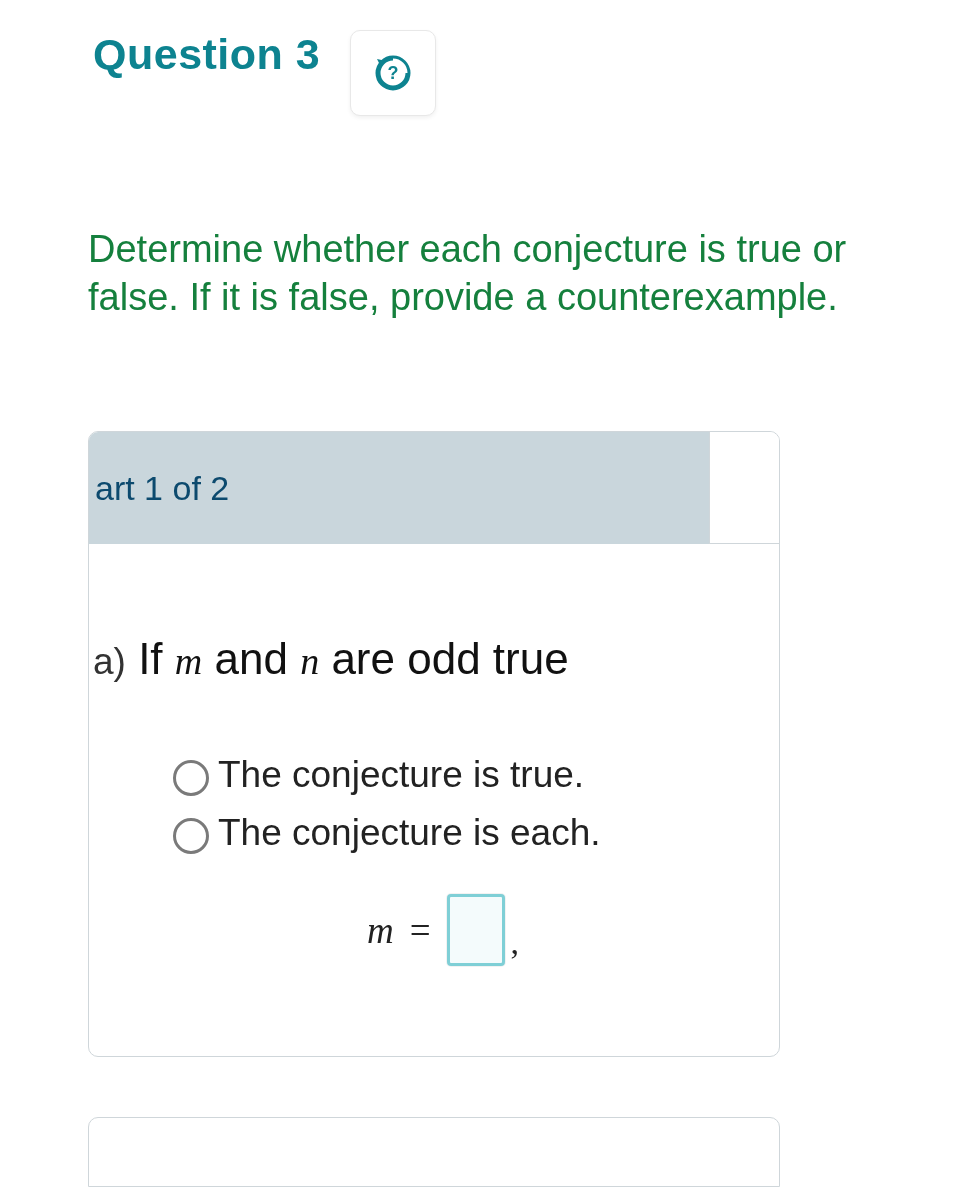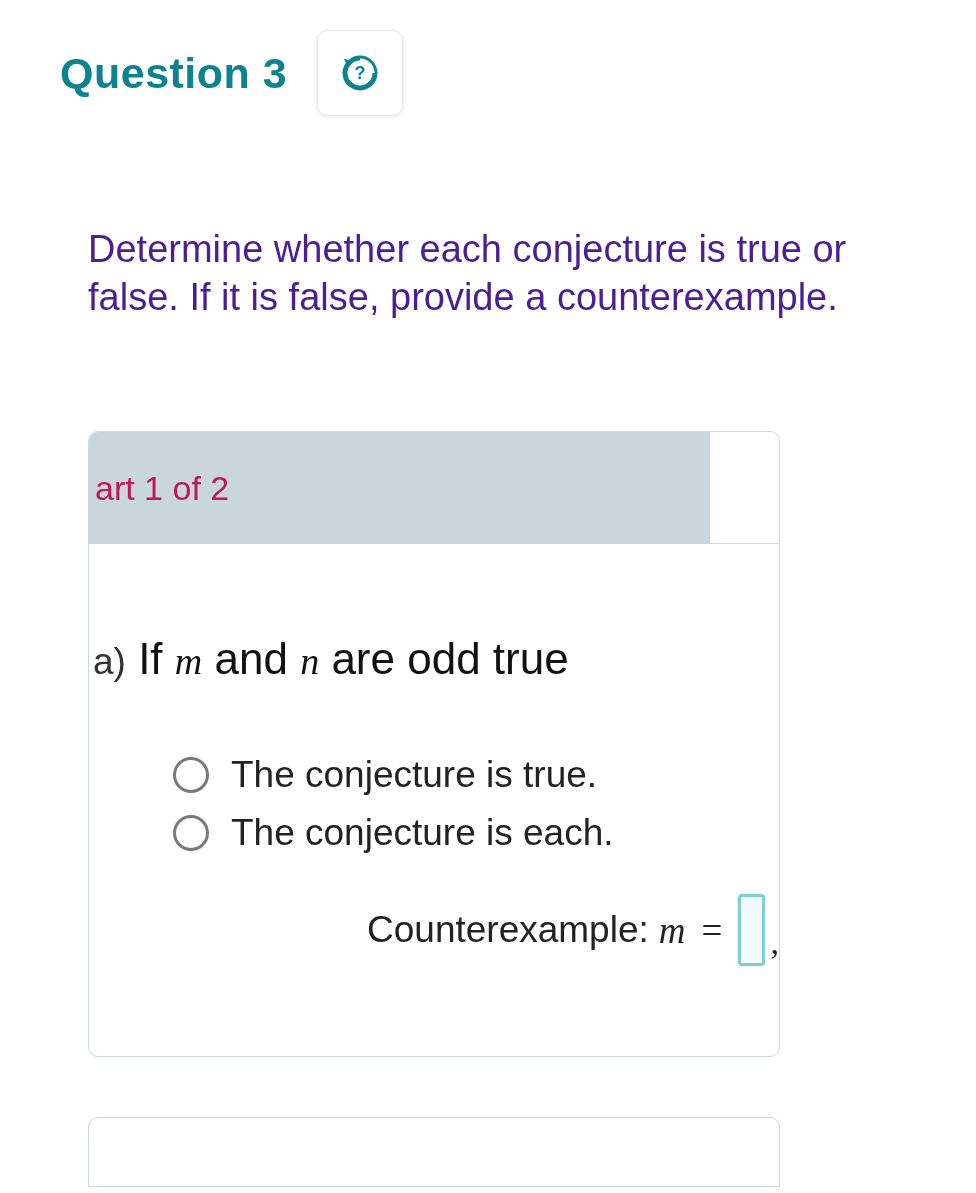--- a/index.html
+++ b/index.html
@@ -10,23 +10,22 @@
     body {
       font-family: Arial, Helvetica, sans-serif;
       background: #ffffff;
       width: 976px;
       height: 1193px;
       padding: 30px 0 0 0;
       overflow: hidden;
     }
     .header-row {
       display: flex;
-      align-items: center;
       gap: 30px;
-      padding-left: 60px;
+      padding-left: 93px;
       margin-bottom: 110px;
     }
     .question-title {
       color: #0d8390;
       font-size: 43px;
       font-weight: 800;
       letter-spacing: 0.5px;
     }
     .reset-button {
       width: 86px;
@@ -36,21 +35,21 @@
       border-radius: 10px;
       box-shadow: 0 2px 4px rgba(0,0,0,0.06);
       display: flex;
       align-items: center;
       justify-content: center;
       cursor: pointer;
     }
     .instructions {
       padding: 0 88px;
       font-size: 38px;
-      color: #4c1d95;
+      color: #15803d;
       line-height: 1.25;
       margin-bottom: 110px;
     }
     .part-card {
       margin-left: 88px;
       width: 692px;
       border: 1px solid #cfd6da;
       border-radius: 10px;
       overflow: hidden;
       position: relative;
@@ -59,21 +58,21 @@
     .tab-bar {
       display: flex;
       height: 112px;
     }
     .tab-active {
       background: #c9d6dc;
       width: 620px;
       display: flex;
       align-items: center;
       padding-left: 6px;
-      color: #be185d;
+      color: #0c4a6e;
       font-size: 34px;
     }
     .tab-inactive {
       flex: 1;
       background: #ffffff;
       border-left: 1px solid #cfd6da;
       border-bottom: 1px solid #cfd6da;
     }
     .part-body {
       padding: 90px 0 90px 4px;
@@ -93,22 +92,22 @@
       font-family: "Times New Roman", Times, serif;
       font-style: italic;
       font-size: 38px;
       vertical-align: baseline;
     }
     .options {
       padding-left: 80px;
     }
     .option-row {
       display: flex;
-      align-items: center;
-      gap: 22px;
+      align-items: flex-end;
+      gap: 9px;
       margin-bottom: 16px;
     }
     .radio {
       width: 36px;
       height: 36px;
       border: 3px solid #7a7a7a;
       border-radius: 50%;
       flex-shrink: 0;
       cursor: pointer;
     }
@@ -192,21 +191,20 @@
     <div class="options">
       <div class="option-row">
         <div class="radio"></div>
         <div class="option-label">The conjecture is true.</div>
       </div>
       <div class="option-row">
         <div class="radio"></div>
         <div class="option-label">The conjecture is each.</div>
       </div>
       <div class="counter-row">
-        <span>Counterexample: </span>
         <span class="counter-math">m</span>
         <span class="eq-sign">=</span>
         <div class="answer-box"></div>
         <span class="trailing-comma">,</span>
       </div>
     </div>
   </div>
 </div>
 
 <div class="next-card"></div>

